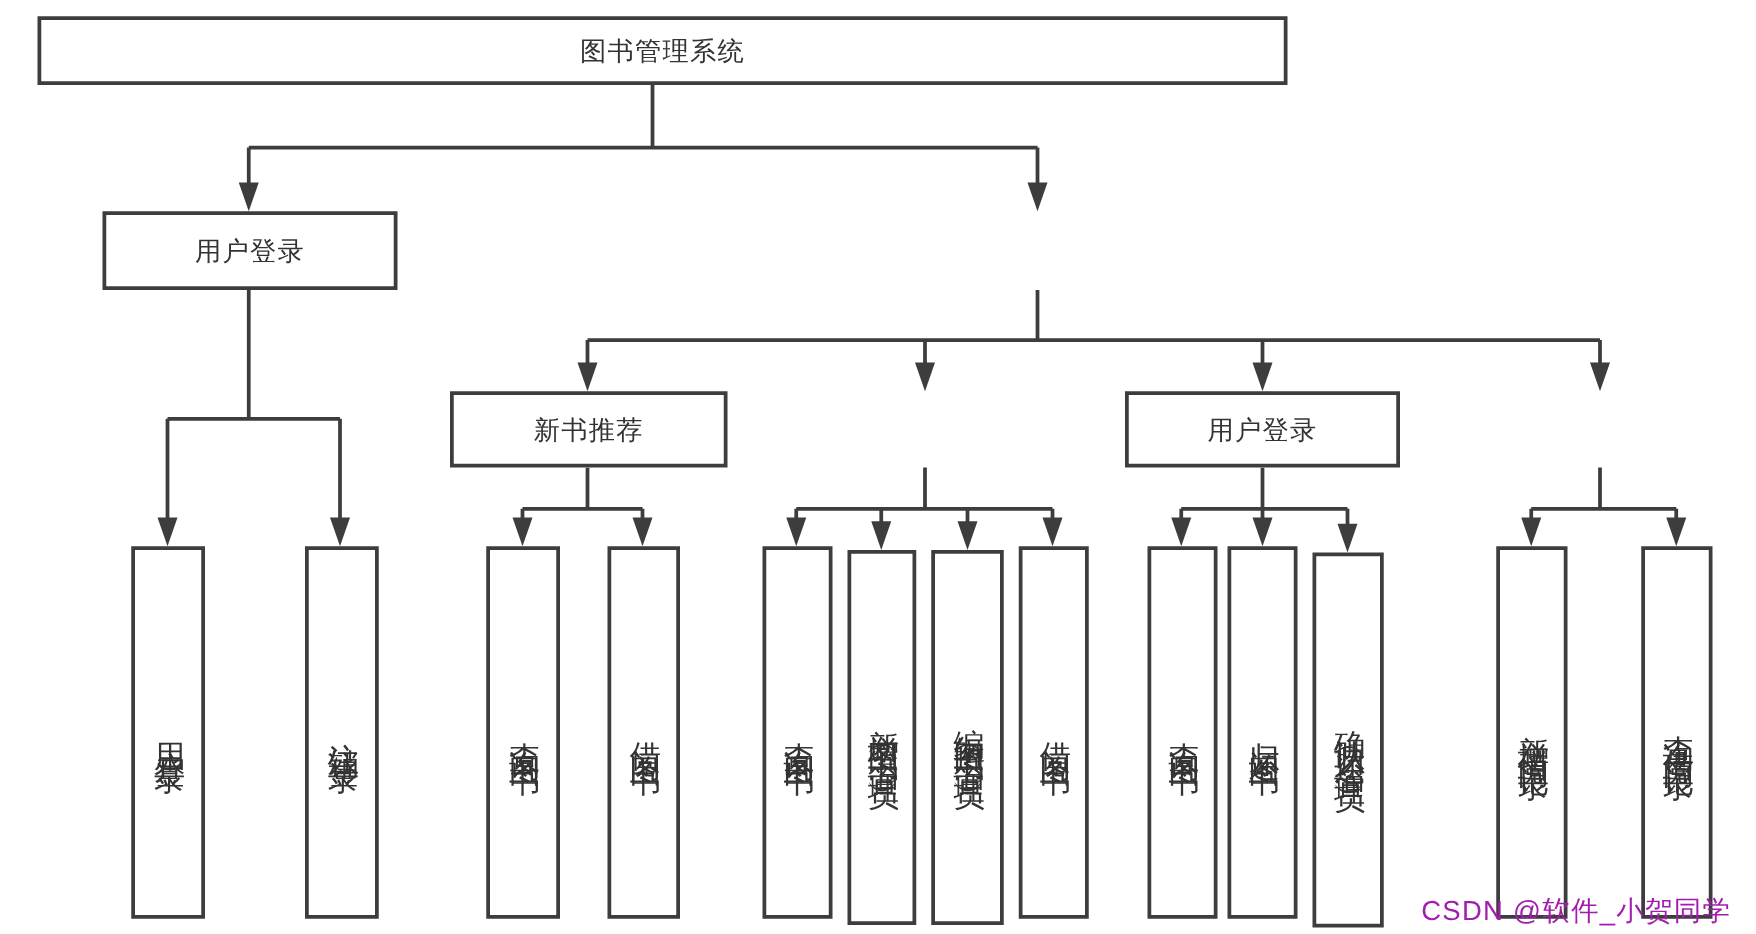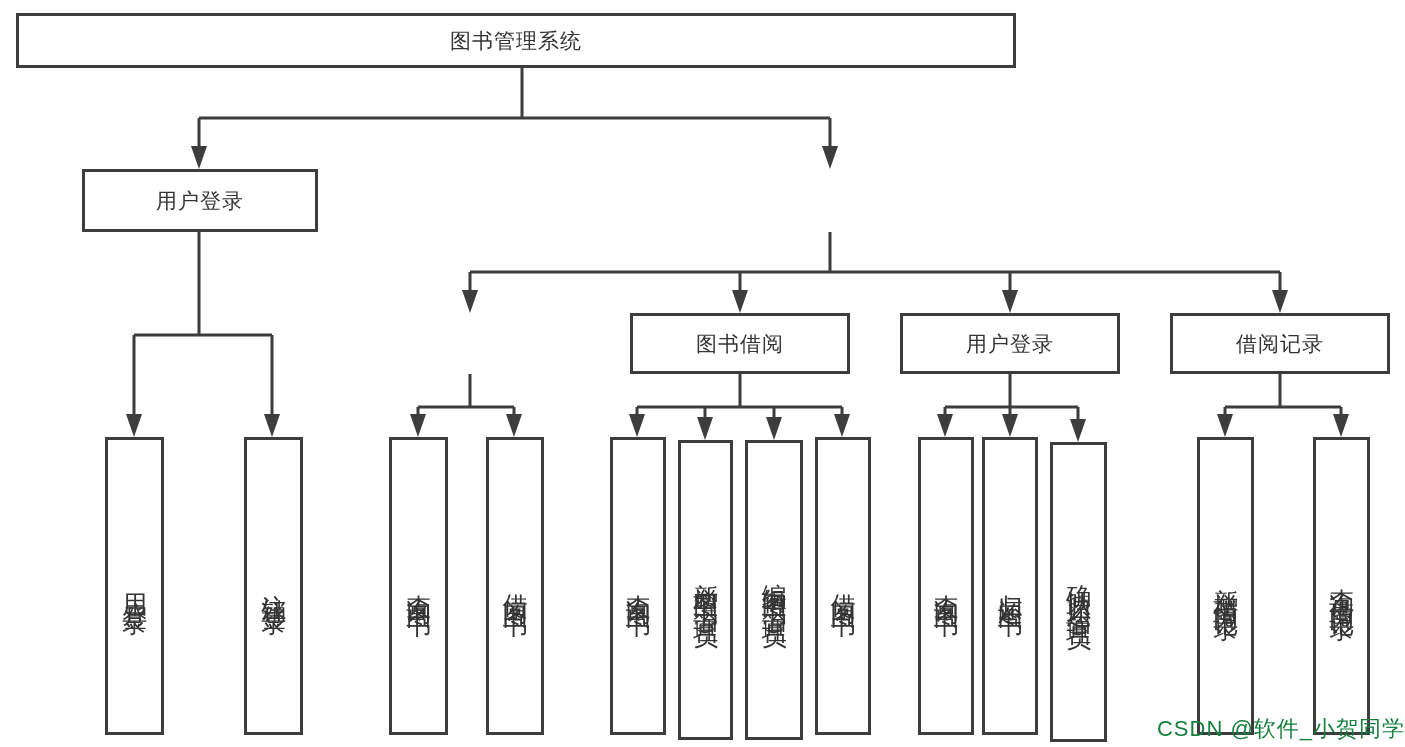--- a/index.html
+++ b/index.html
@@ -33,21 +33,21 @@
     white-space: nowrap;
   }
   .node.v span {
     writing-mode: vertical-rl;
     text-orientation: mixed;
     font-size: 25px;
     letter-spacing: 6px;
     line-height: 1.1;
   }
   
-  .n-root { left: 16px;  top: 13px;  width: 1000px; height: 55px; }
+  .n-root { left: 30px;  top: 13px;  width: 1000px; height: 55px; }
   
   .n-l2a  { left: 82px;  top: 169px; width: 236px; height: 63px; }
   .n-l2b  { left: 712px; top: 169px; width: 236px; height: 63px; }
   
   .n-l3a  { left: 360px;  top: 313px; width: 222px; height: 61px; }
   .n-l3b  { left: 630px;  top: 313px; width: 220px; height: 61px; }
   .n-l3c  { left: 900px;  top: 313px; width: 220px; height: 61px; }
   .n-l3d  { left: 1170px; top: 313px; width: 220px; height: 61px; }
   
   .lf1  { left: 105px;  top: 437px; width: 59px; height: 298px; }
@@ -58,24 +58,24 @@
   .lf6  { left: 678px;  top: 440px; width: 55px; height: 300px; }
   .lf7  { left: 745px;  top: 440px; width: 58px; height: 300px; }
   .lf8  { left: 815px;  top: 437px; width: 56px; height: 298px; }
   .lf9  { left: 918px;  top: 437px; width: 56px; height: 298px; }
   .lf10 { left: 982px;  top: 437px; width: 56px; height: 298px; }
   .lf11 { left: 1050px; top: 442px; width: 57px; height: 300px; }
   .lf12 { left: 1197px; top: 437px; width: 57px; height: 298px; }
   .lf13 { left: 1313px; top: 437px; width: 57px; height: 298px; }
   .watermark {
     position: absolute;
-    right: 0;
+    right: 20px;
     top: 714px;
     font-size: 22px;
-    color: #15803d;
+    color: #a21caf;
     letter-spacing: 1px;
     z-index: 10;
     white-space: nowrap;
   }
 </style>
 </head>
 <body>
 
 <div class="canvas">
 
@@ -120,28 +120,25 @@
   </svg>
 
   <div class="node h n-root">
     <span>图书管理系统</span>
   </div>
 
   <div class="node h n-l2a">
     <span>用户登录</span>
   </div>
 
-  <div class="node h n-l3b">
-    <span>图书借阅</span>
+  <div class="node h n-l3a">
+    <span>新书推荐</span>
   </div>
   <div class="node h n-l3c">
     <span>用户登录</span>
-  </div>
-  <div class="node h n-l3d">
-    <span>借阅记录</span>
   </div>
 
   <div class="node v lf1">
     <span>用户登录</span>
   </div>
   <div class="node v lf2">
     <span>注销登录</span>
   </div>
 
   <div class="node v lf3">

